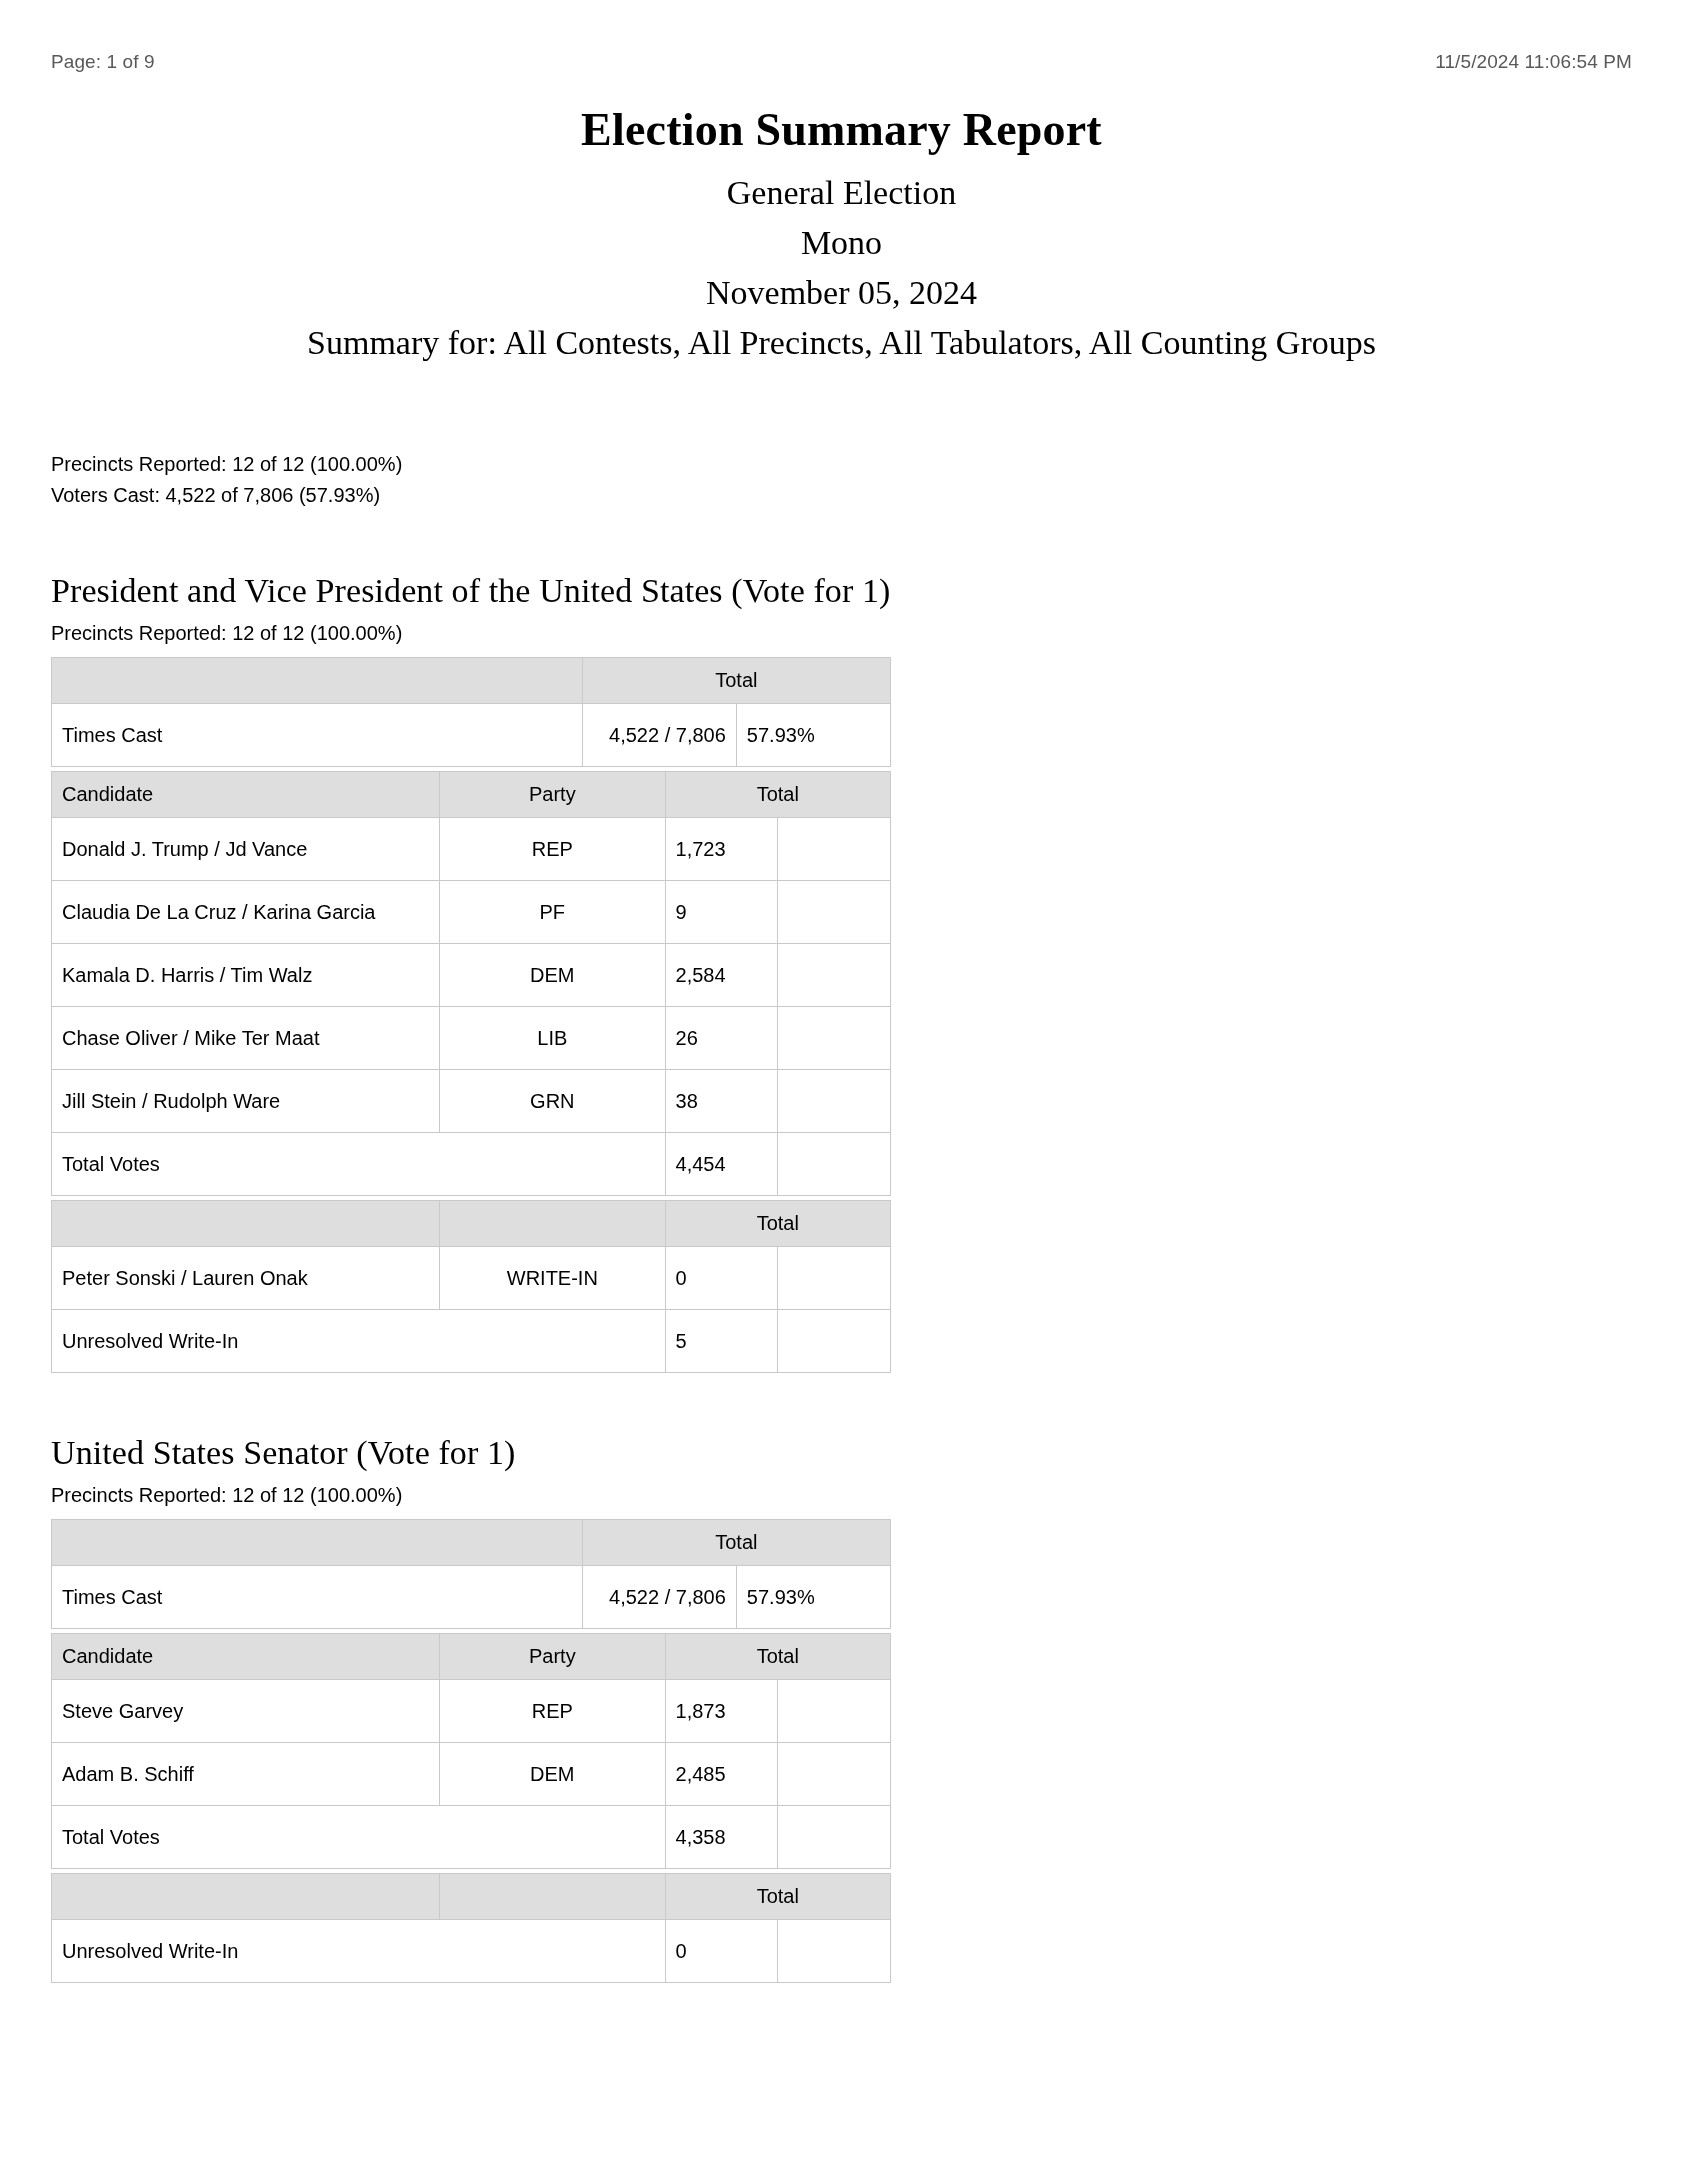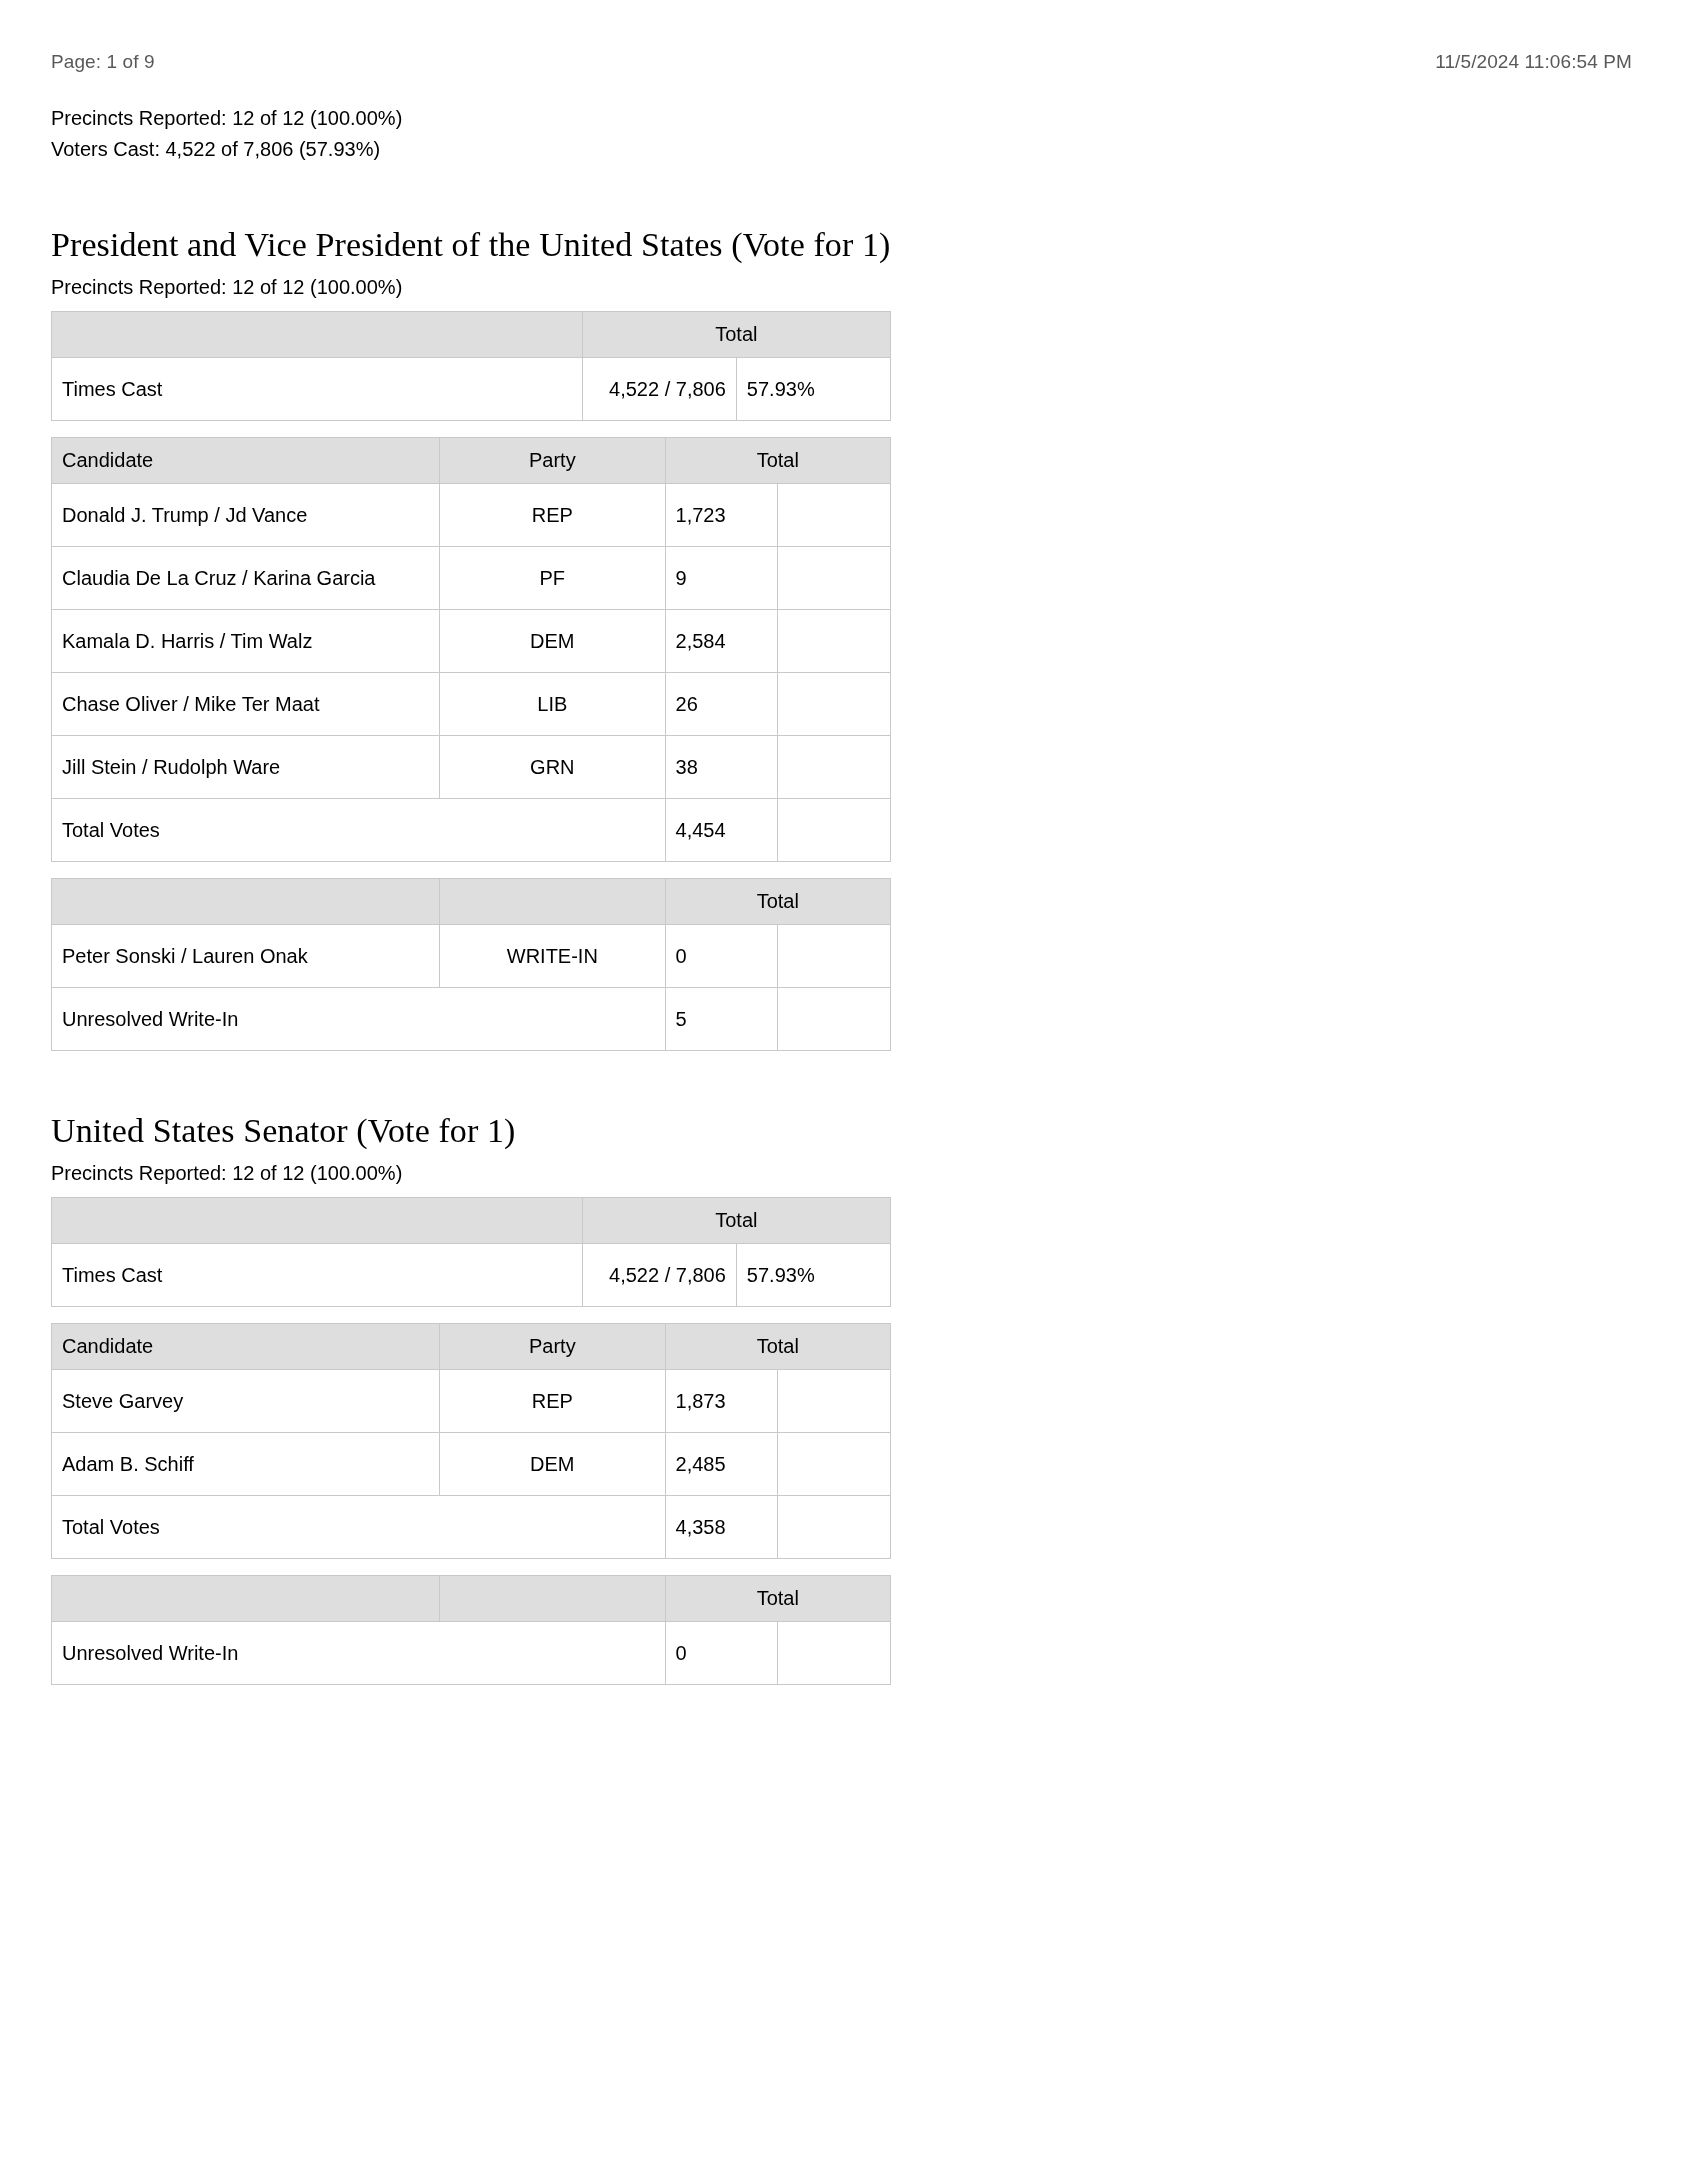--- a/index.html
+++ b/index.html
@@ -76,21 +76,21 @@
   .contest-precincts {
     font-size: 20px;
     margin: 0 0 12px 0;
   }
 
   
   table.rtab {
     border-collapse: collapse;
     table-layout: fixed;
     width: 840px;
-    margin-bottom: 16px;
+    margin-bottom: 4px;
     font-size: 20px;
   }
   table.rtab td, table.rtab th {
     border: 1px solid #c9c9c9;
     padding: 9px 10px;
     font-weight: normal;
     vertical-align: middle;
     line-height: 1.35;
   }
   .c-name  { width: 356px; text-align: left; }
@@ -115,20 +115,27 @@
 </head>
 <body>
 
 <div class="page">
 
   <div class="runhead">
     <span>Page: 1 of 9</span>
     <span>11/5/2024 11:06:54 PM</span>
   </div>
 
+  <div class="titleblock">
+    <h1 class="rpt-title">Election Summary Report</h1>
+    <div class="rpt-sub">General Election</div>
+    <div class="rpt-sub">Mono</div>
+    <div class="rpt-sub">November 05, 2024</div>
+    <div class="rpt-sub last">Summary for: All Contests, All Precincts, All Tabulators, All Counting Groups</div>
+  </div>
 
   <div class="summary">
     <div>Precincts Reported: 12 of 12 (100.00%)</div>
     <div>Voters Cast: 4,522 of 7,806 (57.93%)</div>
   </div>
 
   <div id="contests-root">
       <div class="contest">
         <h2 class="contest-title">President and Vice President of the United States (Vote for  1)</h2>
         <div class="contest-precincts">Precincts Reported: 12 of 12 (100.00%)</div>

